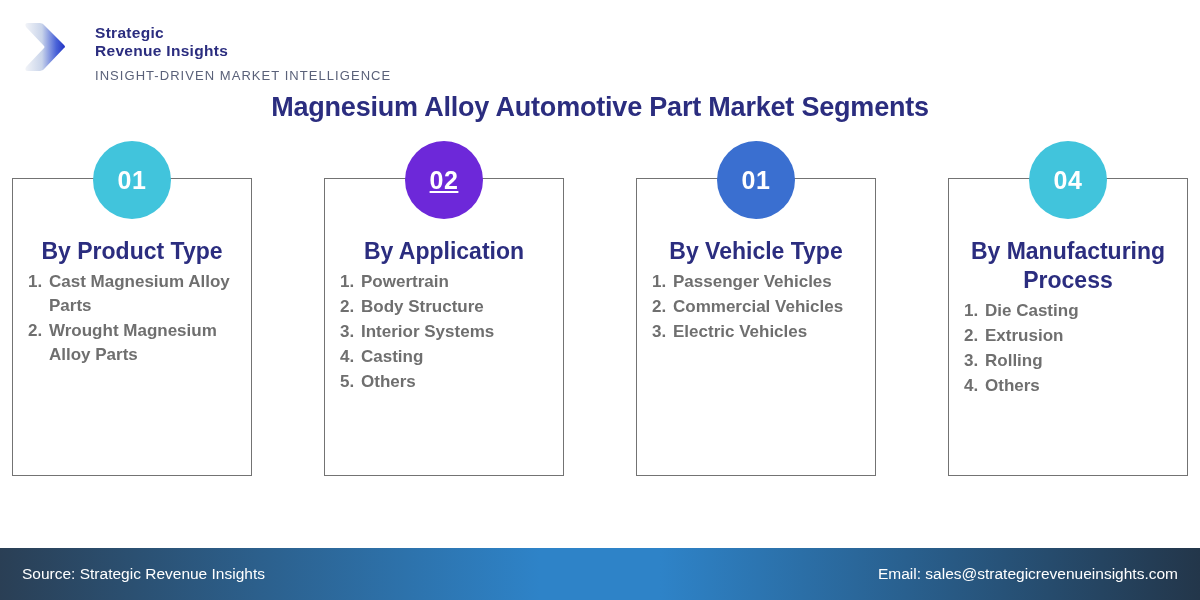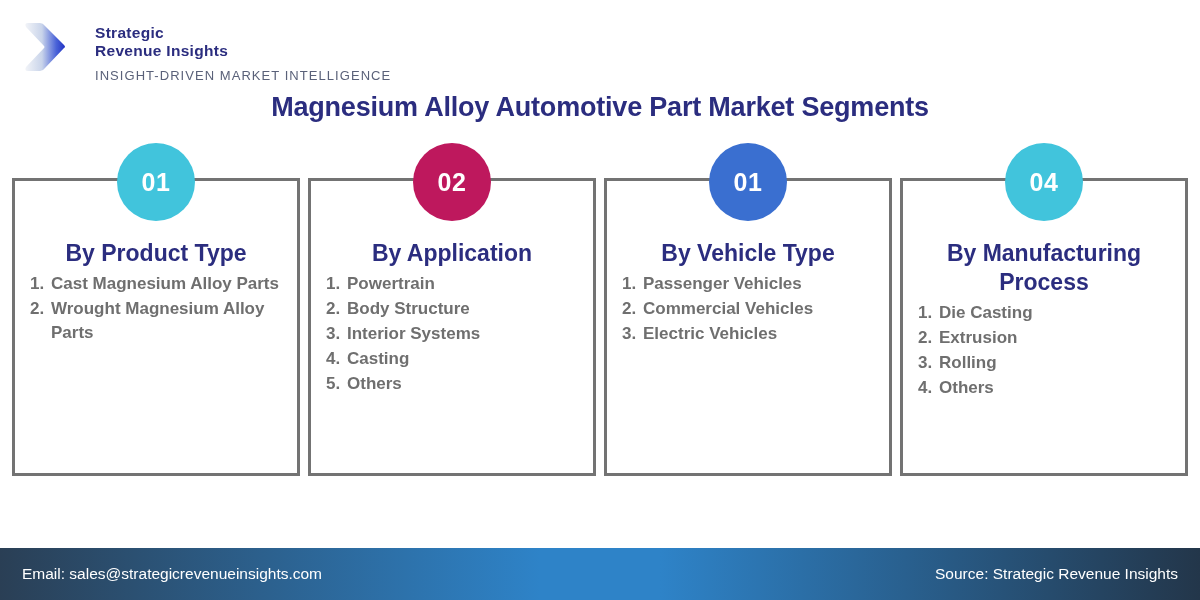--- a/index.html
+++ b/index.html
@@ -67,24 +67,24 @@
     position: absolute;
     left: 12px;
     top: 178px;
     width: 1176px;
     height: 298px;
     display: flex;
     justify-content: space-between;
   }
   .card {
     position: relative;
-    width: 288px;
+    width: 240px;
     height: 298px;
     box-sizing: border-box;
-    border: 3px solid #737373;
+    border: 1px solid #737373;
     background: #ffffff;
   }
   .badge {
     position: absolute;
     top: -38px;
     left: 50%;
     transform: translateX(-50%);
     width: 78px;
     height: 78px;
     border-radius: 50%;
@@ -170,21 +170,21 @@
   <div class="card">
     <div class="badge" style="background: rgb(65, 196, 220);">01</div>
     <div class="card-title">By Product Type</div>
     <ol class="card-list">
       <li>Cast Magnesium Alloy Parts</li>
       <li>Wrought Magnesium Alloy Parts</li>
     </ol>
   </div>
 
   <div class="card">
-    <div class="badge" style="background: #be185d;">02</div>
+    <div class="badge" style="background: #6d28d9; text-decoration: underline;">02</div>
     <div class="card-title">By Application</div>
     <ol class="card-list">
       <li>Powertrain</li>
       <li>Body Structure</li>
       <li>Interior Systems</li>
       <li>Casting</li>
       <li>Others</li>
     </ol>
   </div>
 
@@ -205,15 +205,15 @@
       <li>Die Casting</li>
       <li>Extrusion</li>
       <li>Rolling</li>
       <li>Others</li>
     </ol>
   </div>
 
 </div>
 
 <div class="footer">
+  <span class="footer-text">Source: Strategic Revenue Insights</span>
   <span class="footer-text">Email: sales@strategicrevenueinsights.com</span>
-  <span class="footer-text">Source: Strategic Revenue Insights</span>
 </div>
 
 </body></html>

